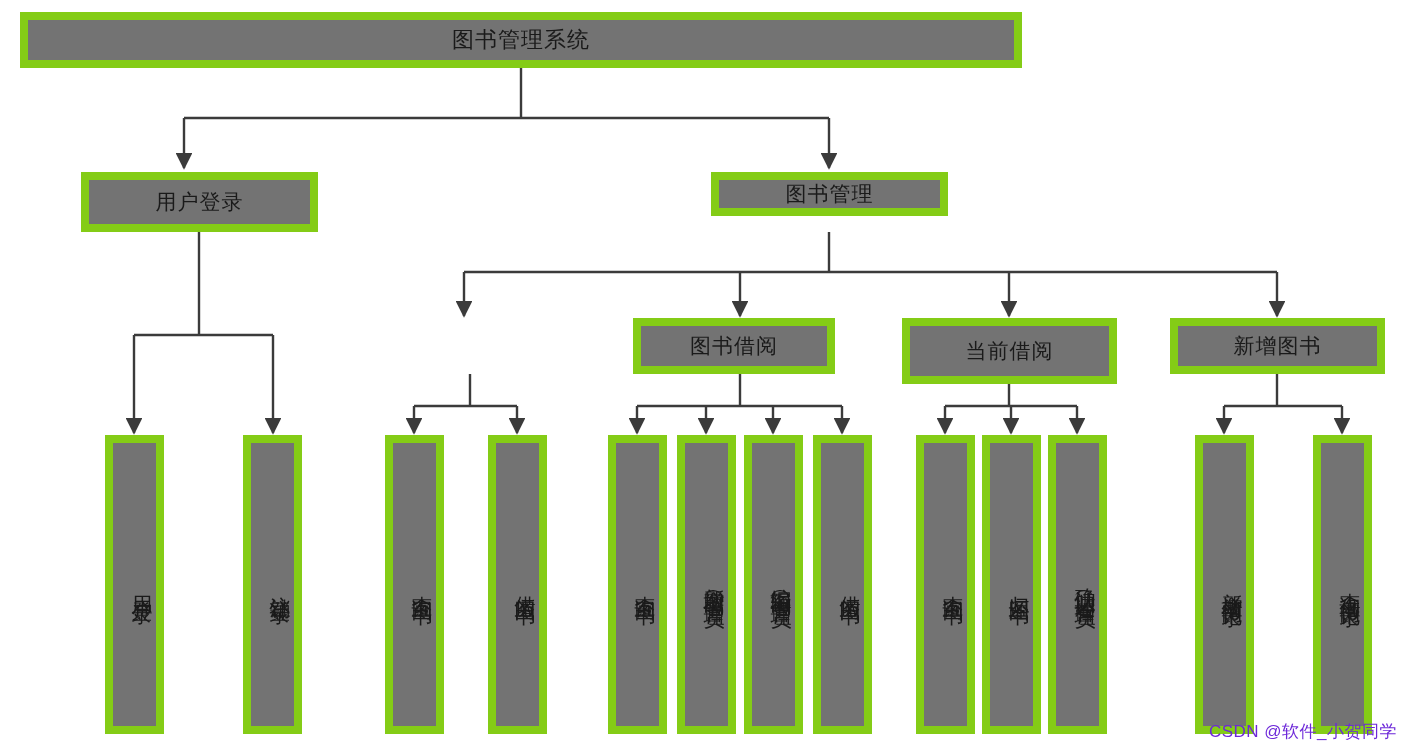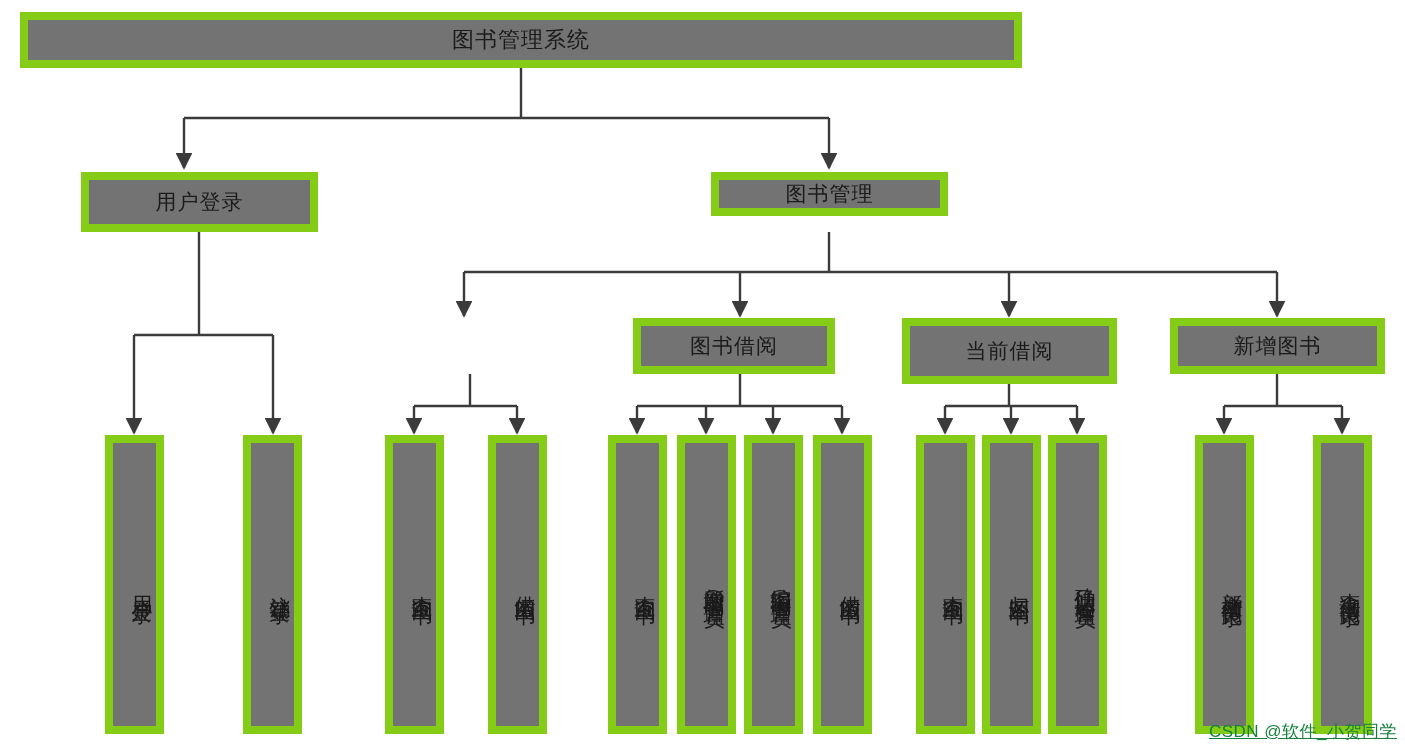--- a/index.html
+++ b/index.html
@@ -56,24 +56,23 @@
     top: 0;
     width: 1405px;
     height: 747px;
     pointer-events: none;
   }
   .watermark {
     position: absolute;
     right: 8px;
     bottom: 4px;
     font-size: 17px;
-    color: #15803d;
+    color: #6d28d9;
     letter-spacing: 0.5px;
     white-space: nowrap;
-    text-decoration: underline;
   }
 </style>
 </head>
 <body>
 
 <div id="canvas">
 
   <svg class="lines" viewBox="0 0 1405 747" width="1405" height="747" xmlns="http://www.w3.org/2000/svg">
     <defs>
       <marker id="arrow" viewBox="0 0 10 10" refX="9" refY="5" markerWidth="7" markerHeight="7" orient="auto-start-reverse">

